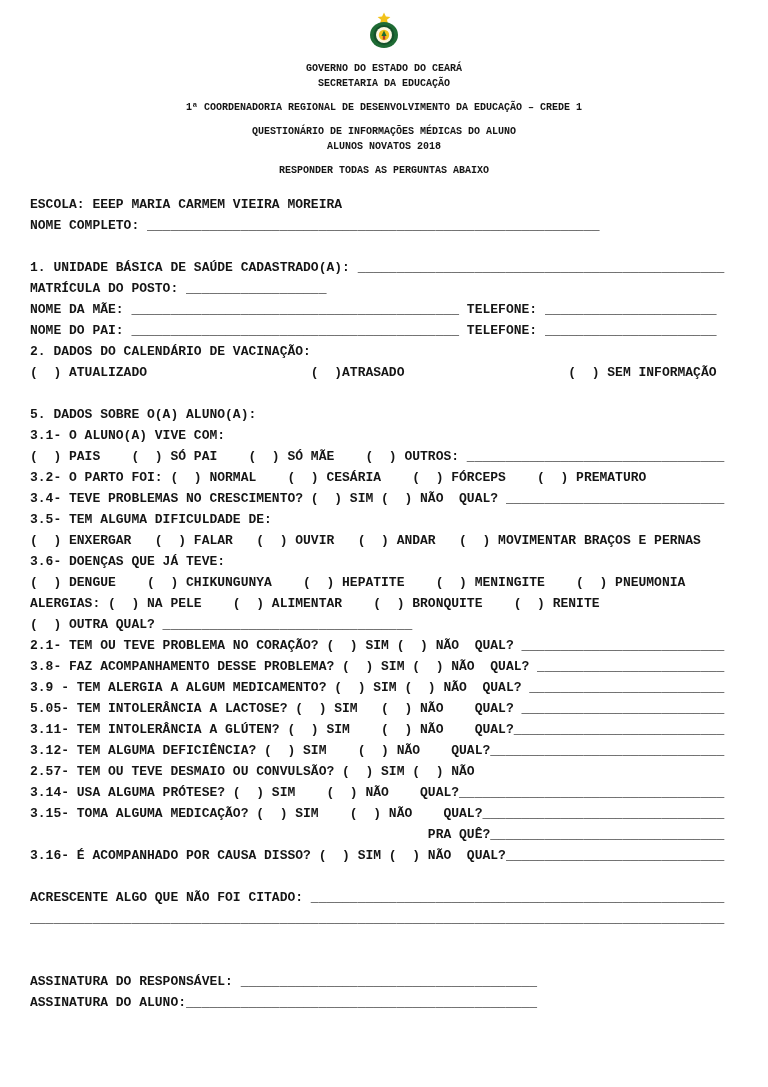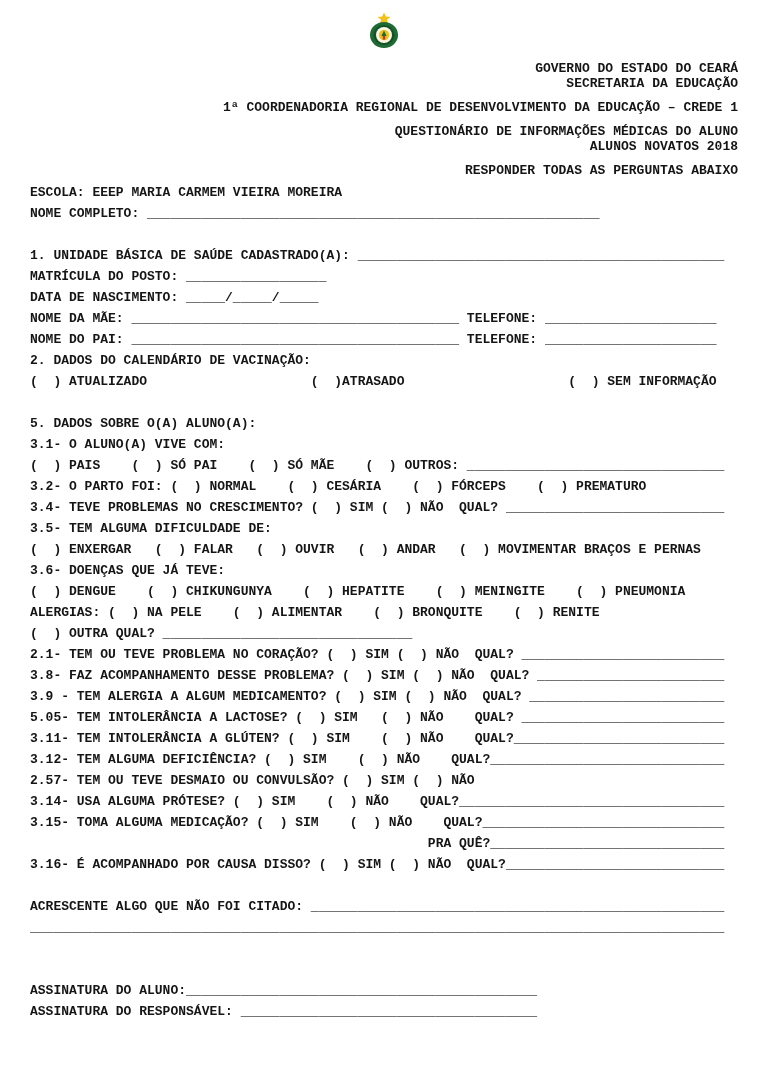--- a/index.html
+++ b/index.html
@@ -11,28 +11,28 @@
     background: #ffffff;
     overflow: hidden;
     padding: 12px 30px 0 30px;
     font-family: "Liberation Mono", "DejaVu Sans Mono", monospace;
     font-weight: bold;
     color: #151515;
   }
   .logo-wrap { text-align: center; margin-bottom: 6px; }
   .logo-wrap svg { display: inline-block; }
   .hline {
-    text-align: right;
-    font-size: 13px;
+    text-align: center;
+    font-size: 10px;
     line-height: 15px;
     white-space: pre;
     font-weight: bold;
   }
   .hgap { height: 9px; }
-  .body-lines { margin-top: 4px; }
+  .body-lines { margin-top: 16px; }
   .line {
     font-size: 13px;
     line-height: 21px;
     min-height: 21px;
     white-space: pre;
     font-weight: bold;
   }
 </style>
 </head>
 <body>
@@ -60,21 +60,20 @@
   <div class="hline">ALUNOS NOVATOS 2018</div>
   <div class="hgap"></div>
   <div class="hline">RESPONDER TODAS AS PERGUNTAS ABAIXO</div>
 
   <div class="body-lines">
     <div class="line">ESCOLA: EEEP MARIA CARMEM VIEIRA MOREIRA</div>
     <div class="line">NOME COMPLETO: __________________________________________________________</div>
     <div class="line"></div>
     <div class="line">1. UNIDADE BÁSICA DE SAÚDE CADASTRADO(A): _______________________________________________</div>
     <div class="line">MATRÍCULA DO POSTO: __________________</div>
-    <div class="line">DATA DE NASCIMENTO: _____/_____/_____</div>
     <div class="line">NOME DA MÃE: __________________________________________ TELEFONE: ______________________</div>
     <div class="line">NOME DO PAI: __________________________________________ TELEFONE: ______________________</div>
     <div class="line">2. DADOS DO CALENDÁRIO DE VACINAÇÃO:</div>
     <div class="line">(  ) ATUALIZADO                     (  )ATRASADO                     (  ) SEM INFORMAÇÃO</div>
     <div class="line"></div>
     <div class="line">5. DADOS SOBRE O(A) ALUNO(A):</div>
     <div class="line">3.1- O ALUNO(A) VIVE COM:</div>
     <div class="line">(  ) PAIS    (  ) SÓ PAI    (  ) SÓ MÃE    (  ) OUTROS: _________________________________</div>
     <div class="line">3.2- O PARTO FOI: (  ) NORMAL    (  ) CESÁRIA    (  ) FÓRCEPS    (  ) PREMATURO</div>
     <div class="line">3.4- TEVE PROBLEMAS NO CRESCIMENTO? (  ) SIM (  ) NÃO  QUAL? ____________________________</div>
@@ -93,17 +92,17 @@
     <div class="line">2.57- TEM OU TEVE DESMAIO OU CONVULSÃO? (  ) SIM (  ) NÃO</div>
     <div class="line">3.14- USA ALGUMA PRÓTESE? (  ) SIM    (  ) NÃO    QUAL?__________________________________</div>
     <div class="line">3.15- TOMA ALGUMA MEDICAÇÃO? (  ) SIM    (  ) NÃO    QUAL?_______________________________</div>
     <div class="line">                                                   PRA QUÊ?______________________________</div>
     <div class="line">3.16- É ACOMPANHADO POR CAUSA DISSO? (  ) SIM (  ) NÃO  QUAL?____________________________</div>
     <div class="line"></div>
     <div class="line">ACRESCENTE ALGO QUE NÃO FOI CITADO: _____________________________________________________</div>
     <div class="line">_________________________________________________________________________________________</div>
     <div class="line"></div>
     <div class="line"></div>
+    <div class="line">ASSINATURA DO RESPONSÁVEL: ______________________________________</div>
     <div class="line">ASSINATURA DO ALUNO:_____________________________________________</div>
-    <div class="line">ASSINATURA DO RESPONSÁVEL: ______________________________________</div>
   </div>
 
 </div>
 
 </body></html>

